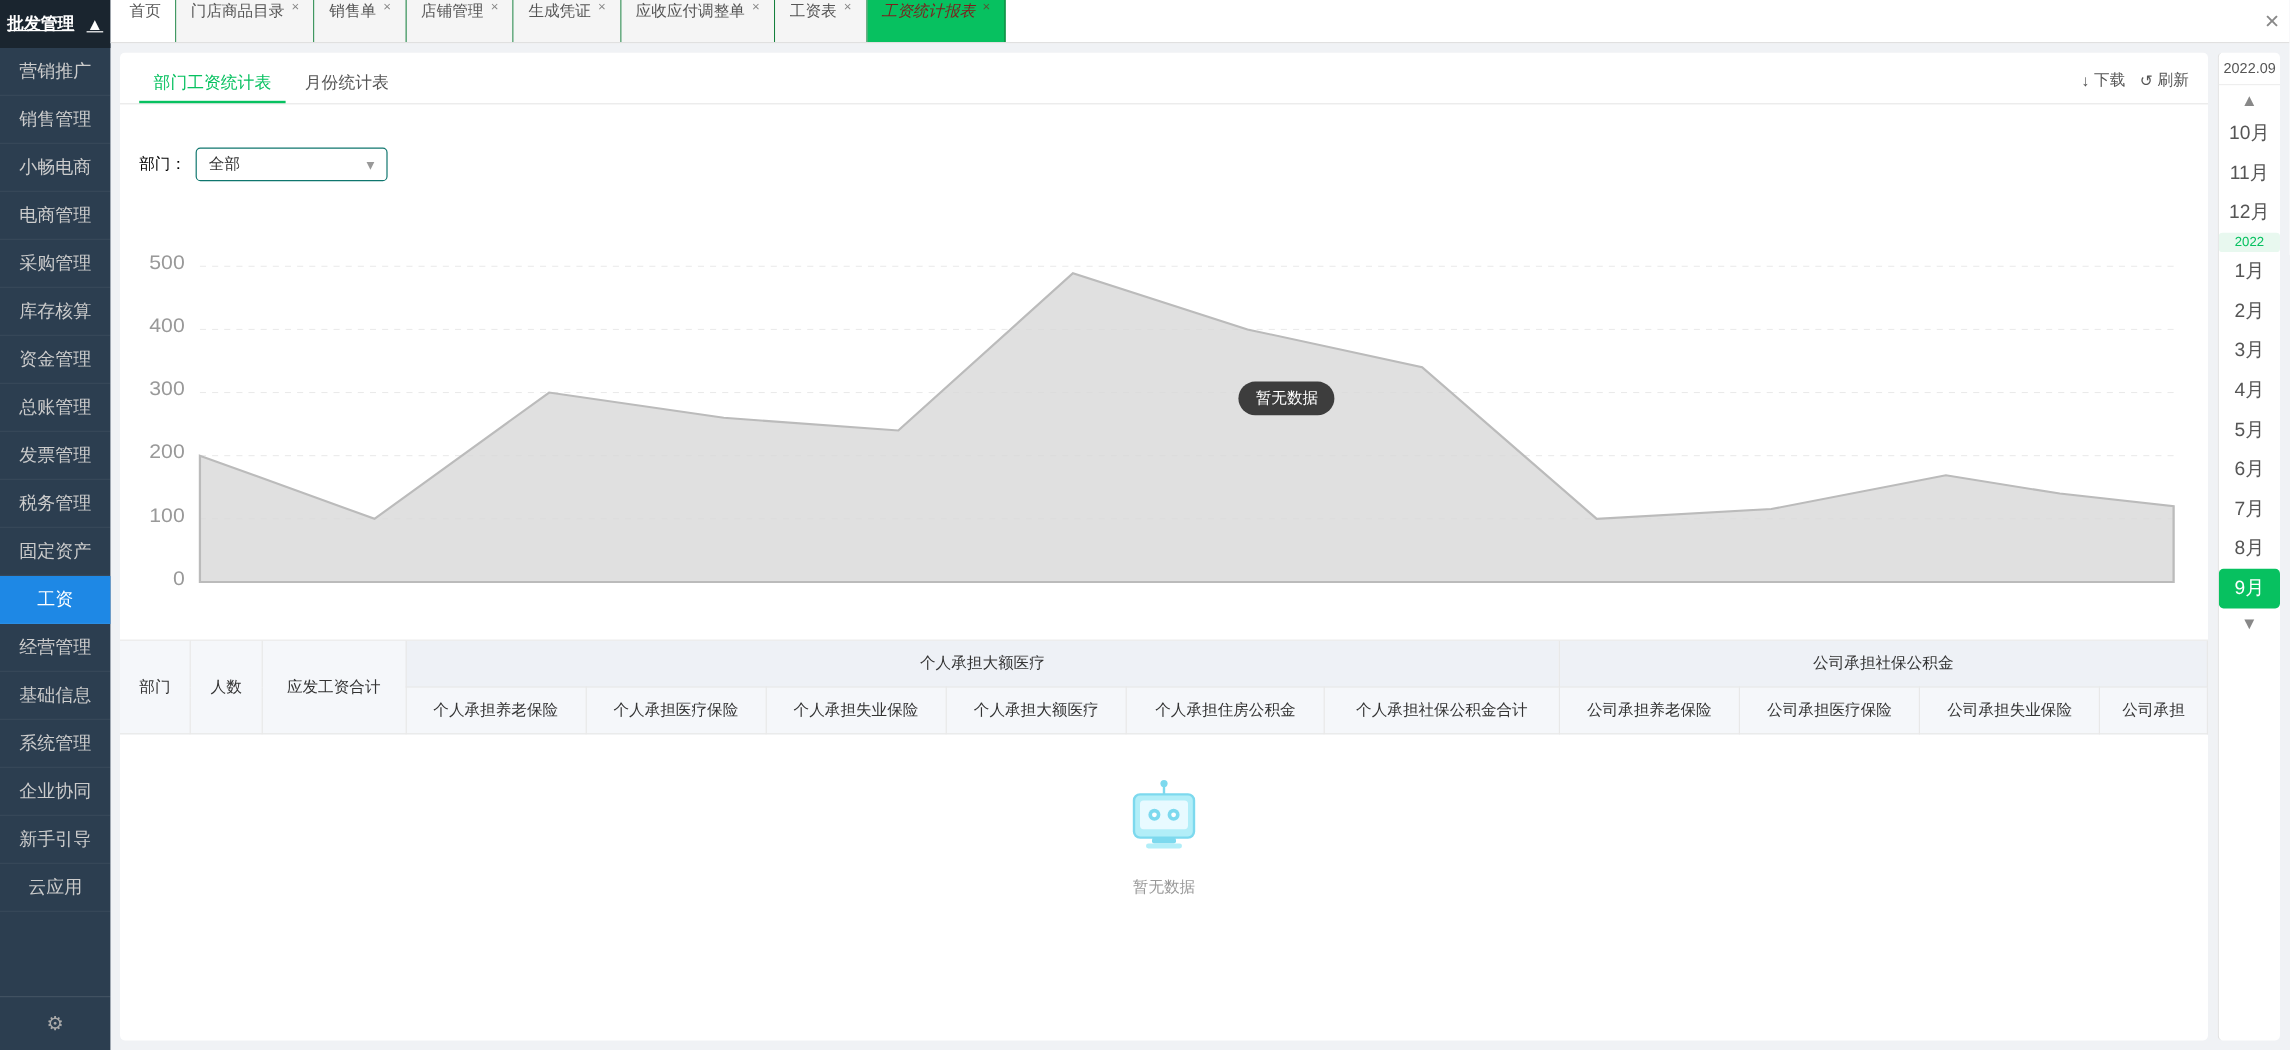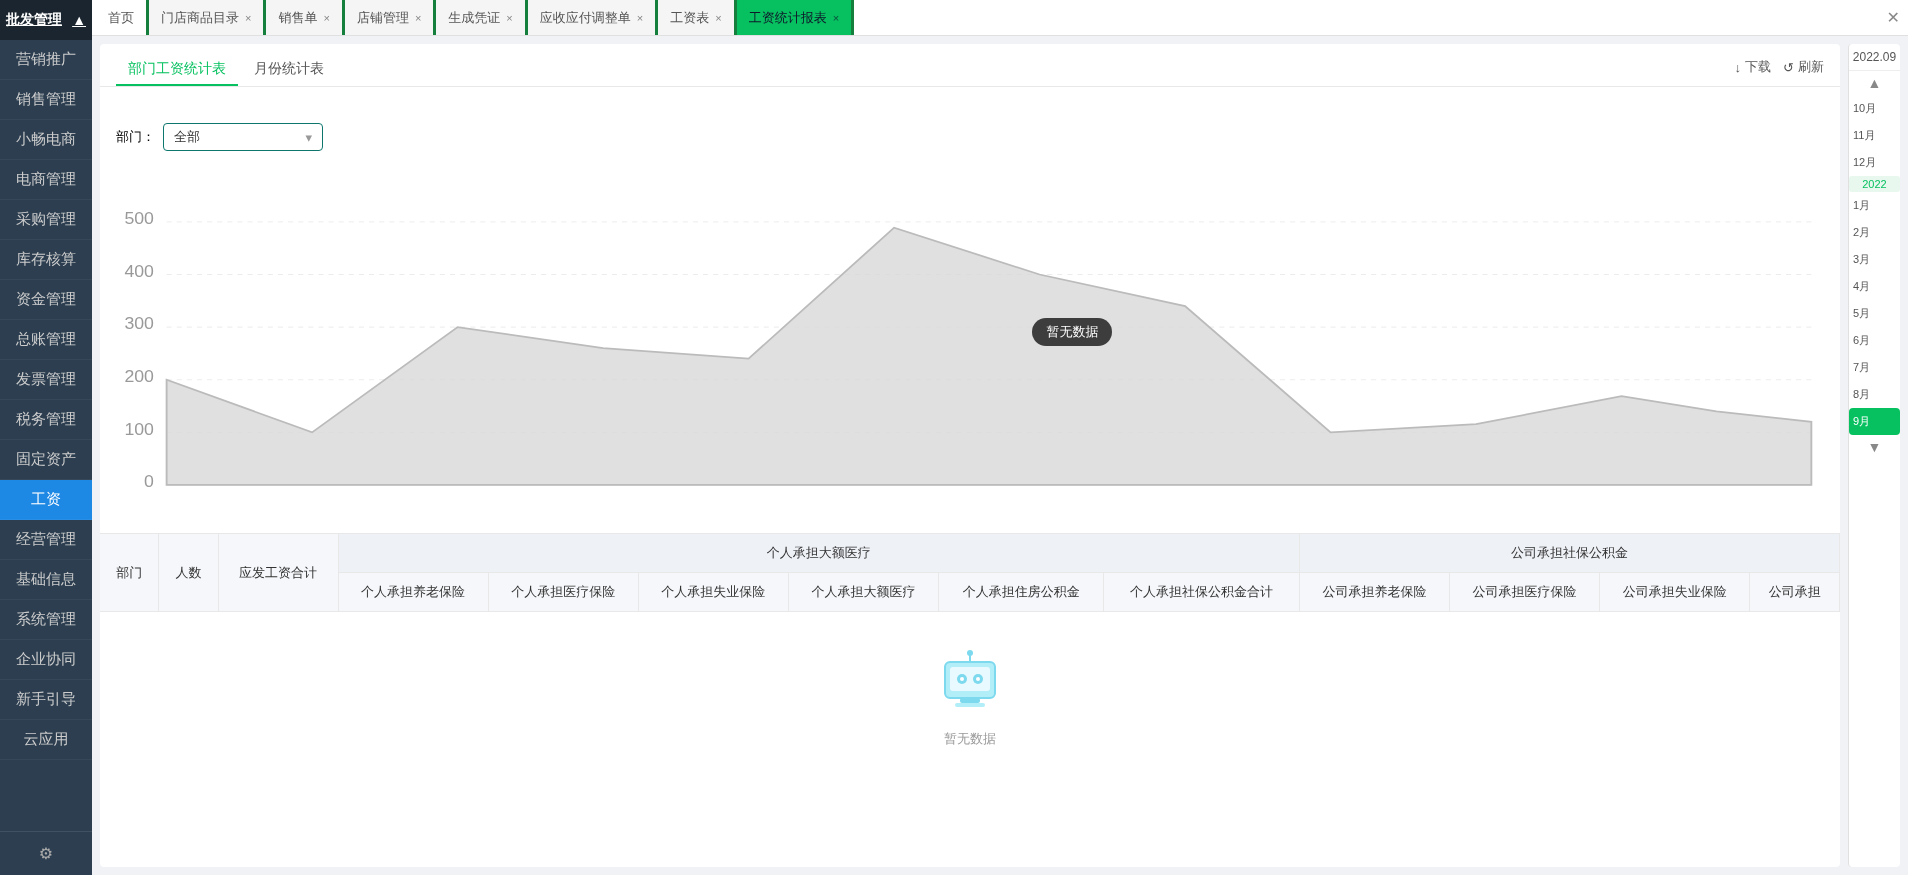--- a/index.html
+++ b/index.html
@@ -59,33 +59,34 @@
       display: flex;
       align-items: center;
       background: #fff;
       border-bottom: 1px solid #e0e0e0;
       height: 36px;
       flex-shrink: 0;
       padding-left: 4px;
     }
     .tab-item {
       display: flex;
-      align-items: center;
+      align-items: flex-start;
       padding: 0 12px;
       height: 100%;
       font-size: 13px;
       color: #555;
       cursor: pointer;
-      border-right: 3px solid #15803d;
+      border-right: 1px solid #15803d;
       white-space: nowrap;
       background: #f5f5f5;
     }
     .tab-item.active {
       background: #07c160;
-      color: #0f172a;
+      color: #7f1d1d;
+      font-style: italic;
     }
     .tab-item .tab-close {
       margin-left: 6px;
       font-size: 11px;
       opacity: 0.7;
     }
     .tab-item.home { background: #fff; }
     .tab-bar-end {
       margin-left: auto;
       display: flex;
@@ -266,36 +267,36 @@
     }
     .date-year-header {
       font-size: 12px;
       color: #555;
       padding: 6px 4px;
       text-align: center;
       border-bottom: 1px solid #eee;
       width: 100%;
       display: flex;
       align-items: center;
-      justify-content: center;
       gap: 2px;
     }
     .date-nav-btn {
       cursor: pointer;
       color: #888;
       font-size: 14px;
       padding: 4px;
       width: 100%;
       text-align: center;
       cursor: pointer;
     }
     .date-month-item {
-      font-size: 11px;
+      font-size: 16px;
       color: #555;
       padding: 6px 4px;
+      text-align: center;
       width: 100%;
       cursor: pointer;
     }
     .date-month-item.active {
       background: #07c160;
       color: #fff;
       border-radius: 4px;
     }
     .date-year-label {
       font-size: 11px;

